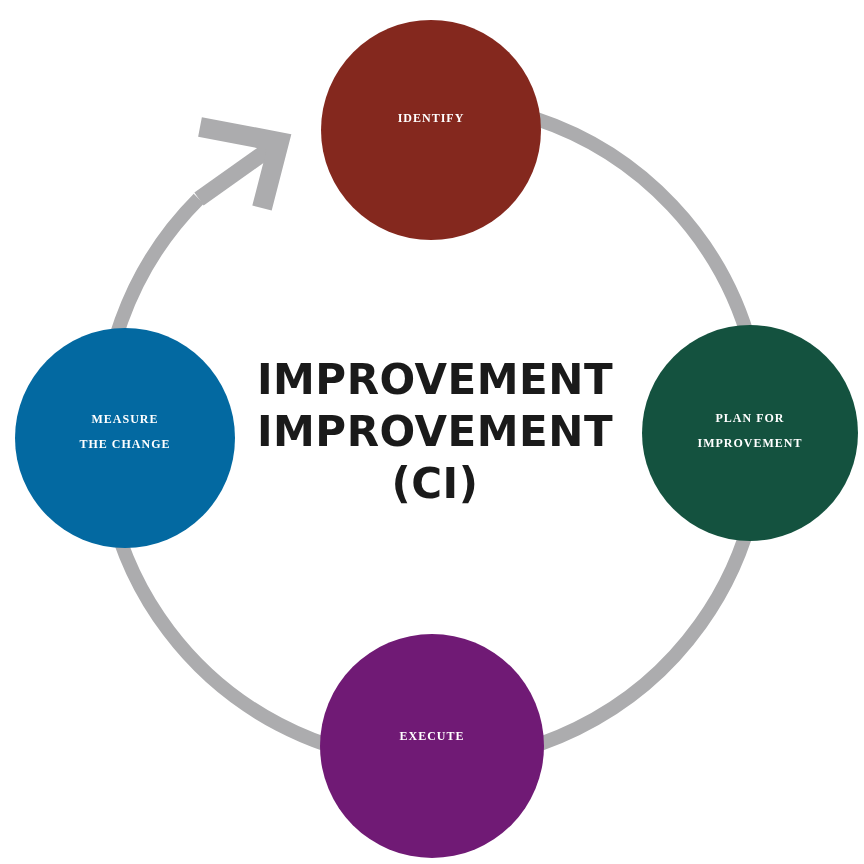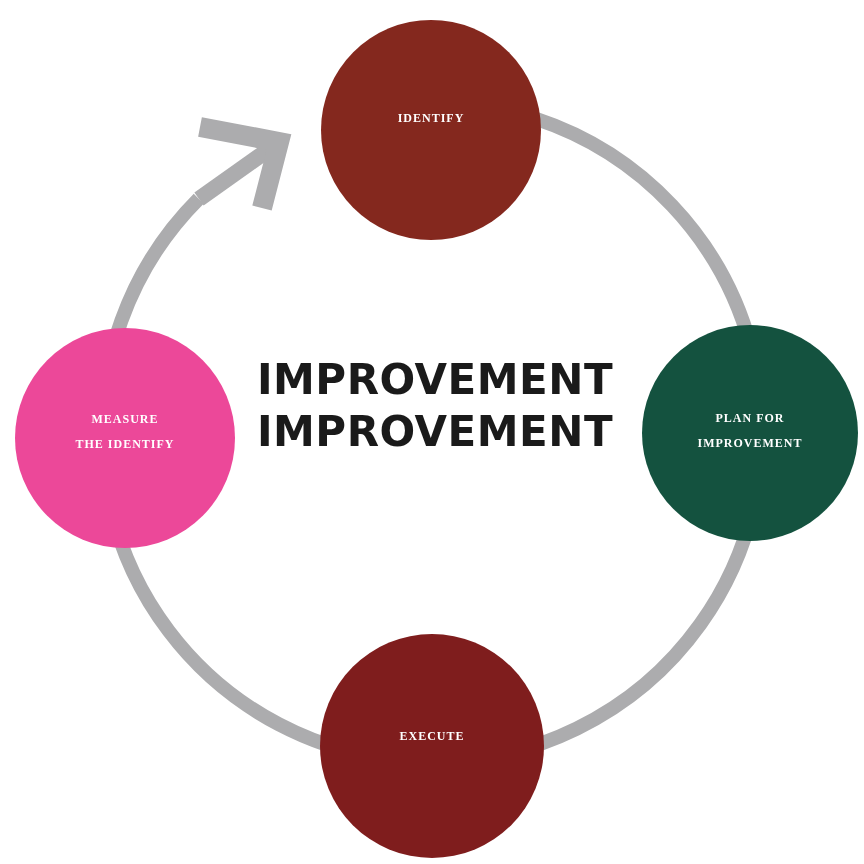--- a/index.html
+++ b/index.html
@@ -81,31 +81,32 @@
     </div>
   </div>
 
   <div class="circle circle-right" style="background-color: rgb(20, 82, 63);">
     <div class="labelwrap">
       <span class="line">PLAN FOR</span>
       <span class="line">IMPROVEMENT</span>
     </div>
   </div>
 
-  <div class="circle circle-bottom" style="background-color: #7f1d1d;">
+  <div class="circle circle-bottom" style="background-color: #701a75;">
     <div class="labelwrap">
       <span class="line">EXECUTE</span>
     </div>
   </div>
 
-  <div class="circle circle-left" style="background-color: #ec4899;">
+  <div class="circle circle-left" style="background-color: #0369a1;">
     <div class="labelwrap">
       <span class="line">MEASURE</span>
-      <span class="line">THE IDENTIFY</span>
+      <span class="line">THE CHANGE</span>
     </div>
   </div>
 
   <div class="title" style="color: rgb(26, 26, 26);">
     <span>IMPROVEMENT</span>
     <span>IMPROVEMENT</span>
+    <span>(CI)</span>
   </div>
 
 </div>
 
 </body></html>

